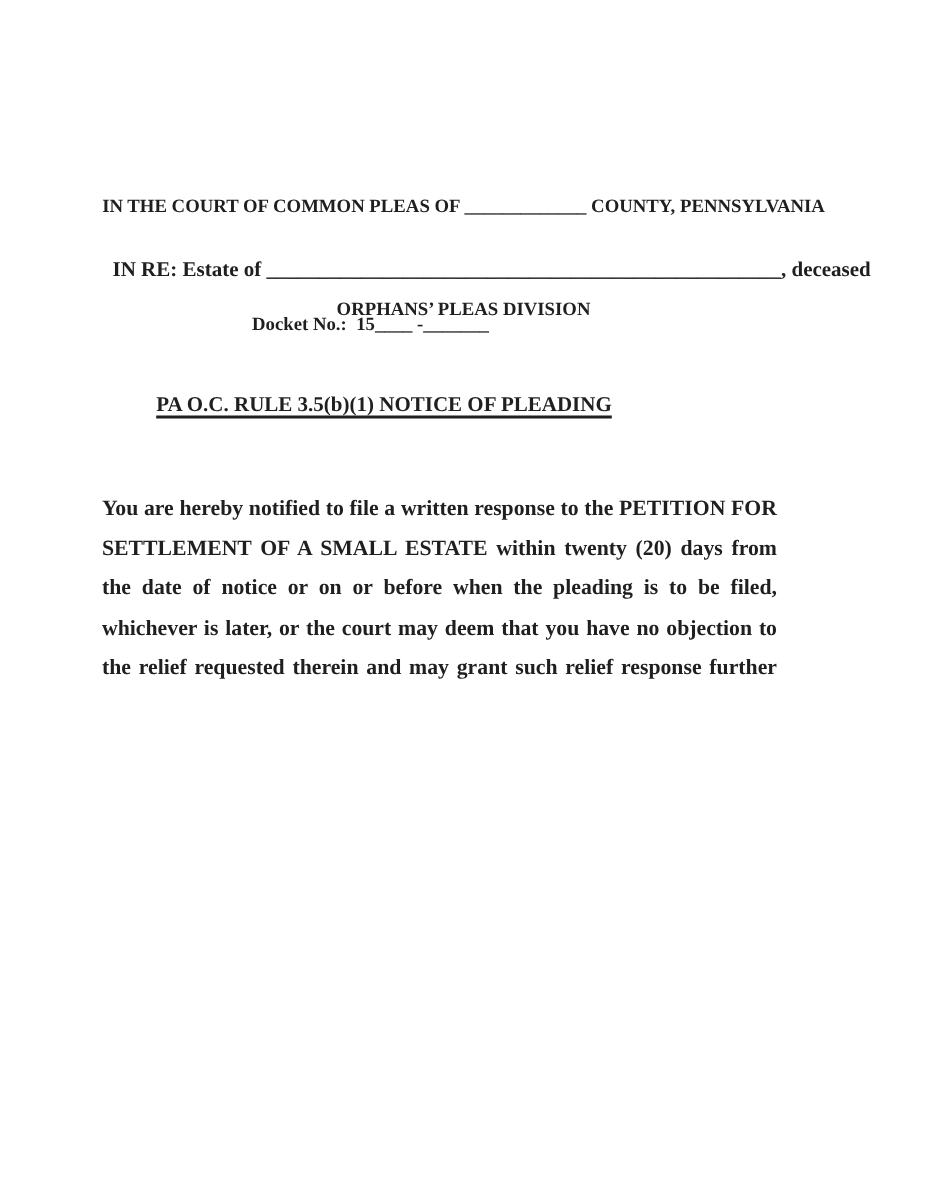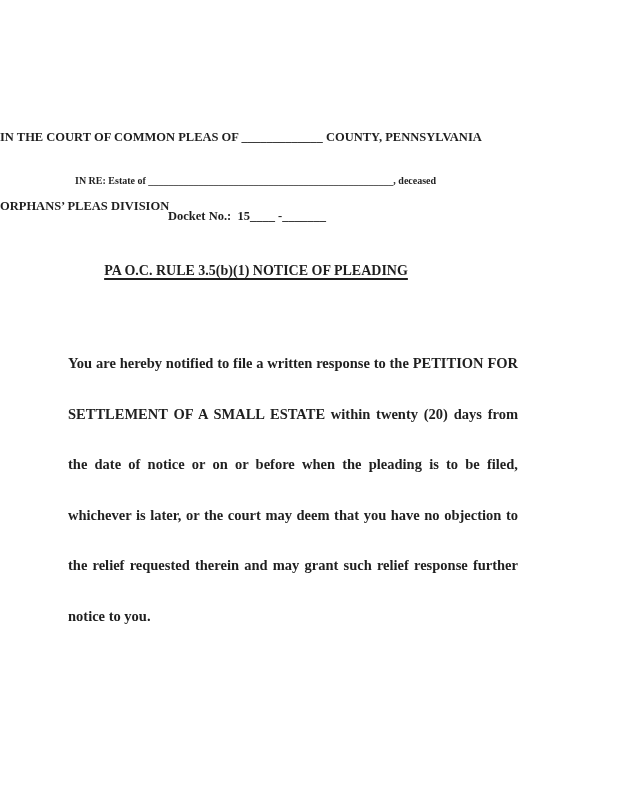--- a/index.html
+++ b/index.html
@@ -15,29 +15,30 @@
     font-family: "Liberation Serif", "DejaVu Serif", serif;
     font-weight: 700;
     color: #1f1f1f;
     overflow: hidden;
   }
   .caption {
     position: absolute;
     top: 80px;
     left: 0;
     width: 618px;
+    text-align: center;
     font-size: 12.5px;
     line-height: 23px;
     white-space: pre;
   }
   .in-re {
     position: absolute;
     top: 172px;
     left: 75px;
-    font-size: 10px;
+    font-size: 14px;
     line-height: 18px;
     white-space: pre;
   }
   .docket {
     position: absolute;
     top: 207px;
     left: 0;
     width: 494px;
     text-align: center;
     font-size: 12.5px;
@@ -61,21 +62,20 @@
     position: absolute;
     top: 326px;
     left: 68px;
     width: 450px;
     font-size: 14.5px;
     line-height: 26.5px;
   }
   .body-line {
     text-align: justify;
     text-align-last: justify;
-    margin-top: 24px;
   }
   .body-line.last {
     text-align-last: left;
   }
 </style>
 </head>
 <body>
 
 <div class="page">
 
@@ -89,16 +89,15 @@
   <div class="docket">Docket No.:  15____ -_______</div>
 
   <div class="notice-title">PA O.C. RULE 3.5(b)(1) NOTICE OF PLEADING</div>
 
   <div class="notice-body">
     <div class="body-line">You are hereby notified to file a written response to the PETITION FOR</div>
     <div class="body-line">SETTLEMENT OF A SMALL ESTATE  within twenty (20) days from</div>
     <div class="body-line">the date of notice or on or before when the pleading is to be filed,</div>
     <div class="body-line">whichever is later, or the court may deem that you have no objection to</div>
     <div class="body-line">the relief requested therein and may grant such relief response further</div>
-    <div class="body-line last">notice to you.</div>
   </div>
 
 </div>
 
 </body></html>

